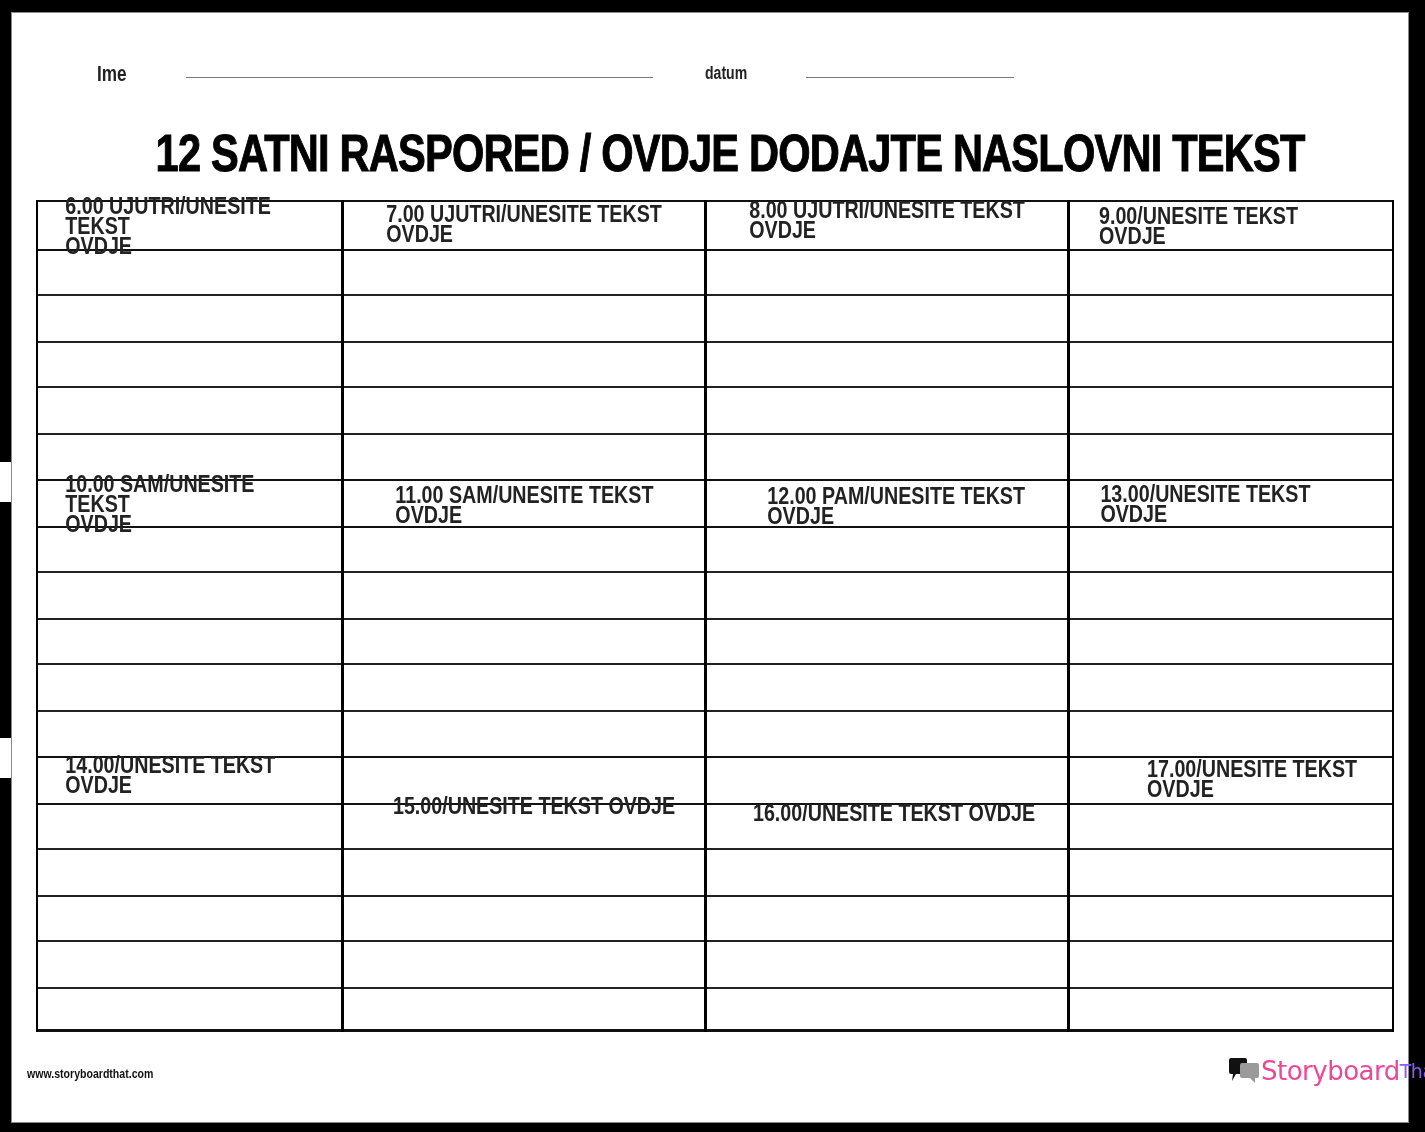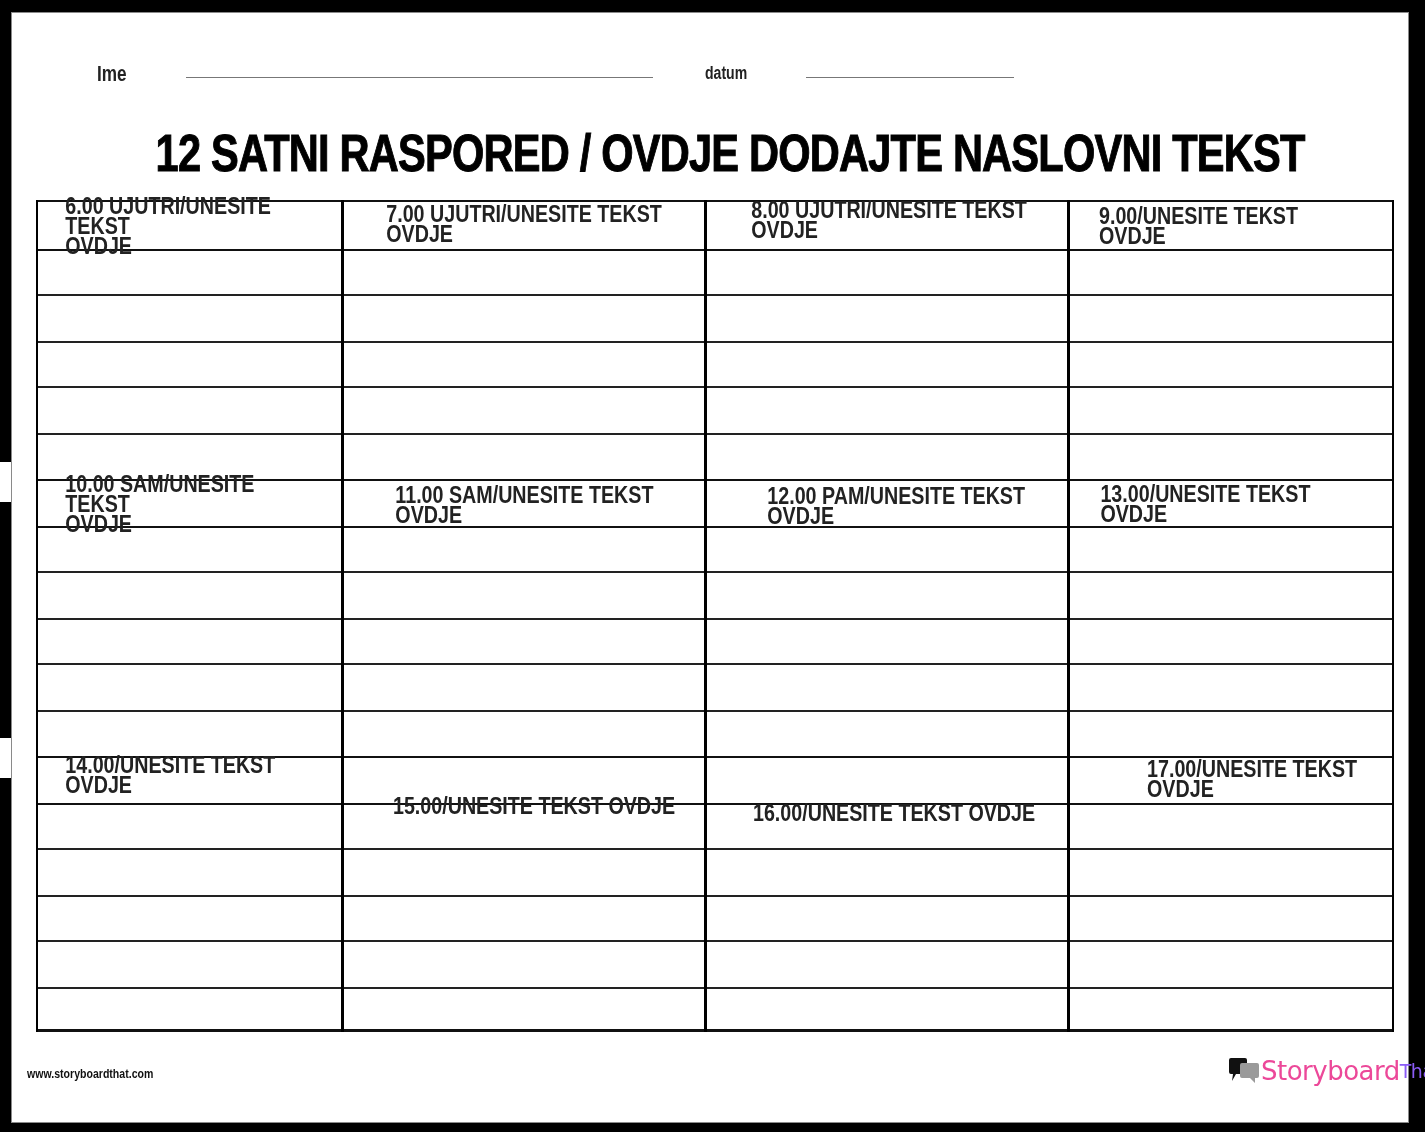--- a/index.html
+++ b/index.html
@@ -89,21 +89,21 @@
     <div class="vline" style="left:1356px;width:2px;"></div>
 
     <div class="hdr" style="left:2px;top:2px;width:303px;height:47px;">
         <span>6.00 UJUTRI/UNESITE TEKST
 OVDJE</span>
       </div>
     <div class="hdr" style="left:308px;top:0px;width:360px;height:47px;">
         <span>7.00 UJUTRI/UNESITE TEKST
 OVDJE</span>
       </div>
-    <div class="hdr" style="left:635px;top:-4px;width:360px;height:47px;padding-left:38px;">
+    <div class="hdr" style="left:671px;top:-4px;width:360px;height:47px;">
         <span>8.00 UJUTRI/UNESITE TEKST
 OVDJE</span>
       </div>
     <div class="hdr" style="left:1034px;top:2px;width:322px;height:47px;">
         <span>9.00/UNESITE TEKST OVDJE</span>
       </div>
 
     <div class="hdr" style="left:2px;top:281px;width:303px;height:45px;">
         <span>10.00 SAM/UNESITE TEKST
 OVDJE</span>

